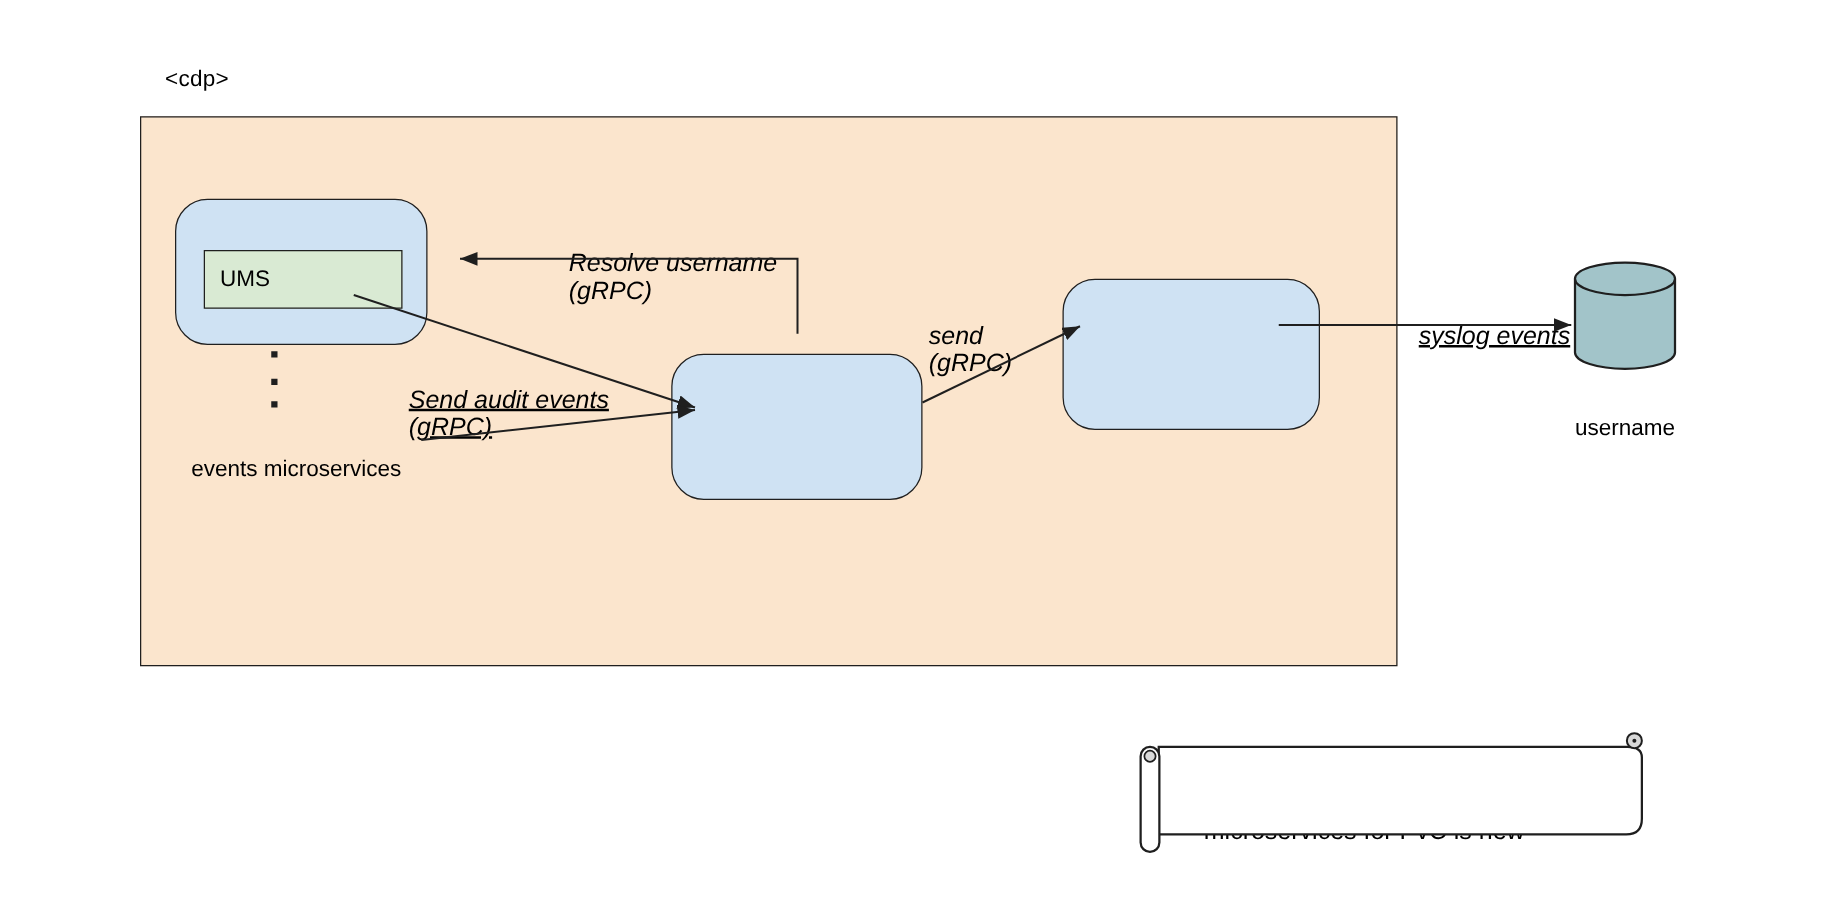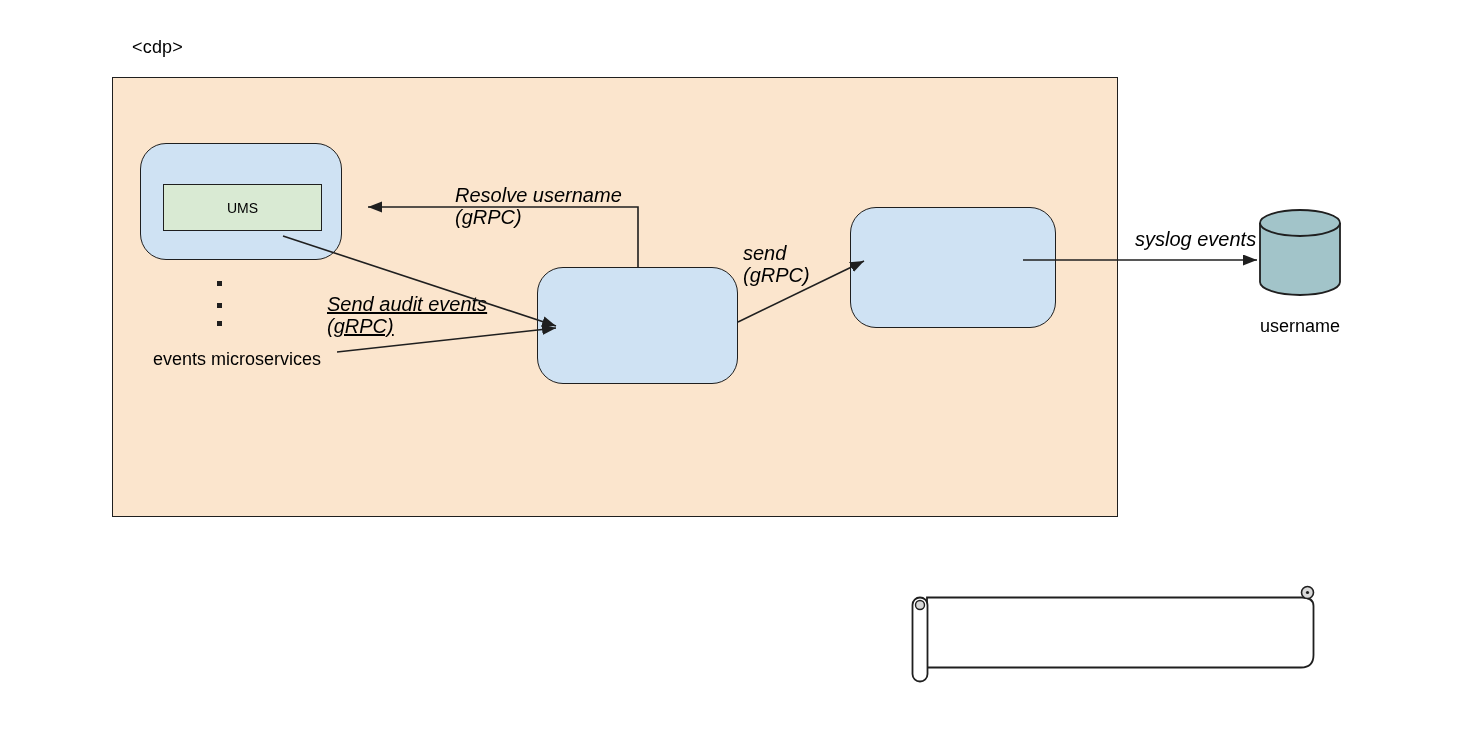--- a/index.html
+++ b/index.html
@@ -1,30 +1,30 @@
 <!DOCTYPE html>
 <html><head>
 <meta charset="utf-8">
 <style>
   html,body{margin:0;padding:0;background:#fff;}
   #canvas{
     position:relative;width:1464px;height:730px;background:#ffffff;
     font-family:"Liberation Sans", sans-serif;color:#000;overflow:hidden;
   }
-  .abs{position:absolute;}
+  .abs{position:absolute;margin-top:16px;}
   .frame-label{font-size:18px;letter-spacing:0.2px;}
   .boundary{
     background:#fbe5cd;border:1.6px solid #1f1f1f;box-sizing:border-box;
   }
   .pod{
     background:#cfe2f3;border:1.6px solid #1f1f1f;border-radius:26px;box-sizing:border-box;
   }
   .svc{
     background:#d9ead3;border:1.6px solid #1f1f1f;box-sizing:border-box;
-    display:flex;align-items:center;justify-content:center;font-size:14px;
+    display:flex;align-items:center;font-size:18px;padding-left:12px;
   }
   .edge-label{font-style:italic;font-size:20px;line-height:22px;white-space:nowrap;}
   .plain-label{font-size:18px;white-space:nowrap;}
   .note-text{font-size:20px;line-height:29px;white-space:nowrap;}
   svg{display:block;}
   #overlay{position:absolute;left:0;top:0;pointer-events:none;}
 </style>
 </head>
 <body>
 
@@ -55,21 +55,21 @@
   <div class="abs edge-label" style="left:327px;top:293px;text-decoration:underline;">
     <div>Send audit events</div>
     <div>(gRPC)</div>
   </div>
 
   <div class="abs edge-label" style="left:743px;top:242px;">
     <div>send</div>
     <div>(gRPC)</div>
   </div>
 
-  <div class="abs edge-label" style="left:1135px;top:228px;">
+  <div class="abs edge-label" style="left:1135px;top:242px;text-decoration:underline;">
     <div>syslog events</div>
   </div>
 
   <div class="abs note-text" style="left:963px;top:606px;">
     <div>audit-private and OTEL</div>
     <div>microservices for PvC is new</div>
   </div>
 
   <svg id="overlay" width="1464" height="730" viewBox="0 0 1464 730">
     <defs>

